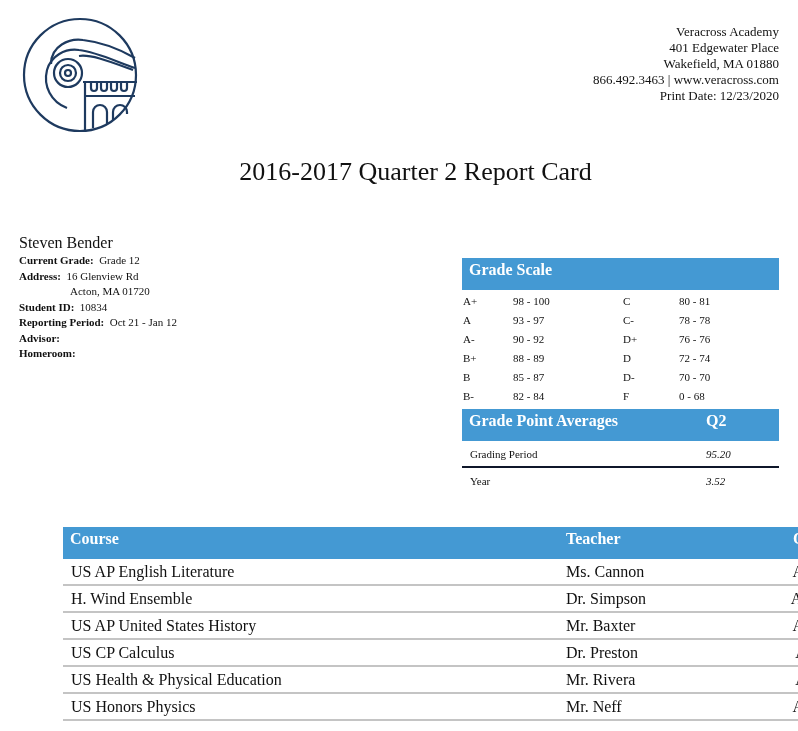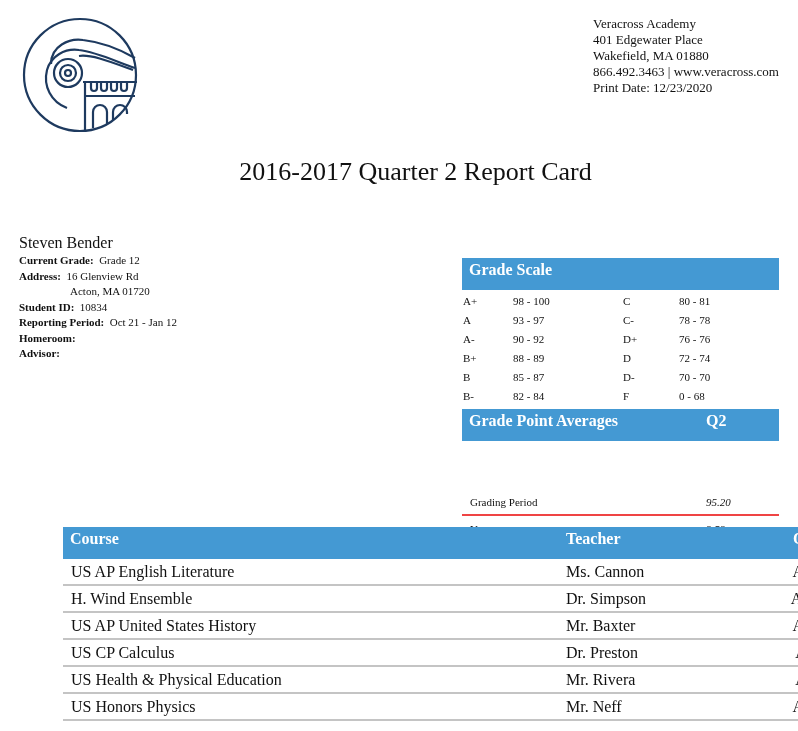--- a/index.html
+++ b/index.html
@@ -1,40 +1,40 @@
 <!DOCTYPE html>
 <html><head>
   <meta charset="utf-8">
   <style>
     * { box-sizing: border-box; margin: 0; padding: 0; }
     html, body { width: 798px; height: 731px; background: #ffffff; overflow: hidden; }
     body { font-family: "Liberation Serif", serif; color: #111; position: relative; }
 
     .logo { position: absolute; left: 21px; top: 16px; width: 118px; height: 118px; }
 
-    .school { position: absolute; right: 19px; top: 16px; font-size: 13px; line-height: 16px; color: #111; }
+    .school { position: absolute; right: 19px; top: 24px; text-align: right; font-size: 13px; line-height: 16px; color: #111; }
 
     .title { position: absolute; left: 0; width: 798px; top: 157px; text-align: center; font-size: 26px; color: #111; padding-left: 33px; }
 
     .student { position: absolute; left: 19px; top: 234px; font-size: 11px; line-height: 15.5px; }
     .student .name { font-size: 16px; line-height: 18px; margin-bottom: 1px; }
     .student b { font-weight: bold; }
     .student .row { white-space: nowrap; }
     .student .indent { padding-left: 51px; }
 
     .bluehead { background: #4499d3; color: #fff; font-weight: bold; font-size: 16px; height: 32px; line-height: 23px; padding-left: 7px; position: relative; }
 
     .scale { position: absolute; left: 462px; top: 258px; width: 317px; }
     .scale-grid { display: grid; grid-template-columns: 50px 110px 56px 100px; font-size: 11px; line-height: 19px; padding-top: 2px; }
     .scale-grid span { padding-left: 1px; }
 
     .gpa { position: absolute; left: 462px; top: 409px; width: 317px; }
     .gpa .bluehead .q { position: absolute; left: 244px; }
     .gpa .grow { height: 27px; line-height: 26px; font-size: 11px; position: relative; padding-left: 8px; }
-    .gpa .grow.bord { border-bottom: 2px solid #ef4444; margin-top: 48px; }
+    .gpa .grow.bord { border-bottom: 2px solid #0f172a; }
     .gpa .grow .v { position: absolute; left: 244px; font-style: italic; }
 
     .courses { position: absolute; left: 19px; top: 527px; width: 760px; margin-left: 44px; }
     .courses .bluehead .teacher { position: absolute; left: 503px; }
     .courses .bluehead .q2 { position: absolute; left: 730px; }
     .crow { height: 27px; line-height: 25px; font-size: 16px; position: relative; padding-left: 8px; border-bottom: 2px solid #c4c4c4; }
     .crow .t { position: absolute; left: 503px; }
     .crow .g { position: absolute; left: 718px; width: 40px; text-align: center; }
   </style>
 </head>
@@ -71,22 +71,22 @@
 
 <div class="title">2016-2017 Quarter 2 Report Card</div>
 
 <div class="student">
   <div class="name">Steven Bender</div>
   <div class="row"><b>Current Grade:</b>&nbsp; <span>Grade 12</span></div>
   <div class="row"><b>Address:</b>&nbsp; <span>16 Glenview Rd</span></div>
   <div class="row indent"><span>Acton, MA 01720</span></div>
   <div class="row"><b>Student ID:</b>&nbsp; <span>10834</span></div>
   <div class="row"><b>Reporting Period:</b>&nbsp; <span>Oct 21 - Jan 12</span></div>
+  <div class="row"><b>Advisor:</b>&nbsp; <span></span></div>
   <div class="row"><b>Homeroom:</b>&nbsp; <span></span></div>
-  <div class="row"><b>Advisor:</b>&nbsp; <span></span></div>
 </div>
 
 <div class="scale">
   <div class="bluehead">Grade Scale</div>
   <div class="scale-grid">
     <span>A+</span>
       <span>98 - 100</span>
       <span>C</span>
       <span>80 - 81</span>
     <span>A</span>

